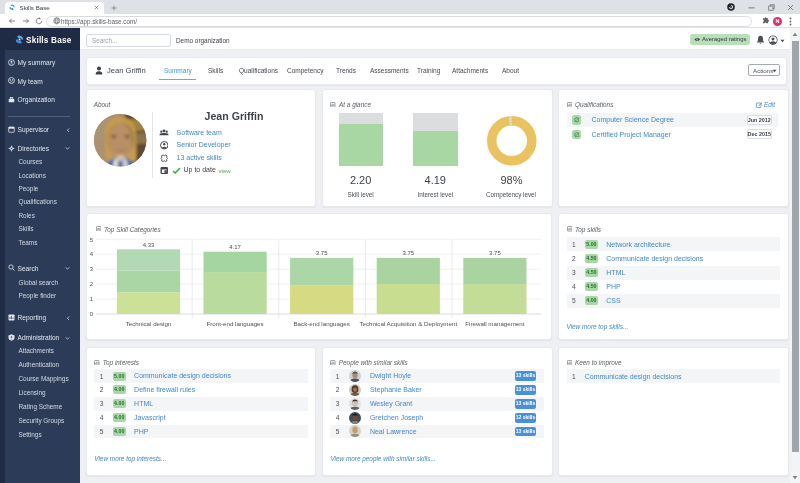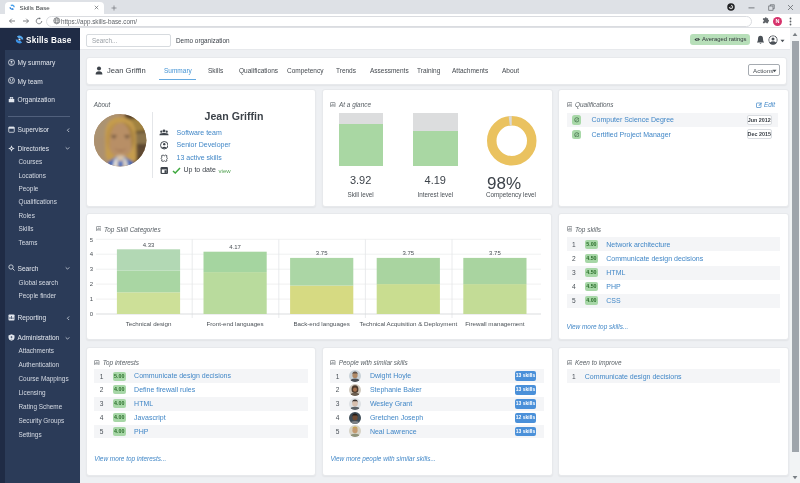--- a/index.html
+++ b/index.html
@@ -344,23 +344,23 @@
     </svg>
 <div class="ctitle" style="left:339px;top:101.3px;">At a glance</div>
 <div class="abs" style="left:338.6px;top:112.6px;width:44px;height:53.4px;background:#dcddde;"></div>
 <div class="abs" style="left:338.6px;top:124.1px;width:44px;height:41.9px;background:#a9d7a3;"></div>
 <div class="abs" style="left:413px;top:112.6px;width:44.5px;height:53.4px;background:#dcddde;"></div>
 <div class="abs" style="left:413px;top:130.6px;width:44.5px;height:35.4px;background:#a9d7a3;"></div>
 <svg class="abs" style="left:487px;top:116.2px;" width="49.5" height="49.5" viewBox="0 0 49.5 49.5">
 <circle cx="24.75" cy="24.75" r="20" fill="none" stroke="#eac25f" stroke-width="9.5"></circle>
 <path d="M24.75 4.75 A 20 20 0 0 0 22.24 4.908" fill="none" stroke="#d9d9d9" stroke-width="9.5"></path>
 </svg>
-<div class="abs" style="left:338.6px;top:174.4px;width:44px;text-align:center;font-size:11px;color:#3d434a;">3.92</div>
+<div class="abs" style="left:338.6px;top:174.4px;width:44px;text-align:center;font-size:11px;color:#3d434a;">2.20</div>
 <div class="abs" style="left:413px;top:174.4px;width:44.5px;text-align:center;font-size:11px;color:#3d434a;">4.19</div>
-<div class="abs" style="left:487px;top:174.4px;width:49.5px;text-align:left;font-size:17px;color:#3d434a;">98%</div>
+<div class="abs" style="left:473px;top:174.4px;width:49.5px;text-align:right;font-size:11px;color:#3d434a;">98%</div>
 <div class="abs" style="left:338.6px;top:191.3px;width:44px;text-align:center;font-size:6.3px;color:#4a5056;">Skill level</div>
 <div class="abs" style="left:413px;top:191.3px;width:44.5px;text-align:center;font-size:6.3px;color:#4a5056;">Interest level</div>
 <div class="abs" style="left:483px;top:191.3px;width:56px;text-align:center;font-size:6.3px;color:#4a5056;">Competency level</div>
 </div>
 <div id="qualcard">
 <svg class="abs" style="left:566.6px;top:101.5px;" width="5.5" height="5.5" viewBox="0 0 12 12">
       <rect x="1" y="1" width="10" height="10" rx="1.5" fill="none" stroke="#596066" stroke-width="1.3"></rect>
       <path d="M3.5 8.5 L3.5 6 M6 8.5 L6 3.5 M8.5 8.5 L8.5 5" stroke="#596066" stroke-width="1.4"></path>
     </svg>
 <div class="ctitle" style="left:575px;top:101.3px;">Qualifications</div>

